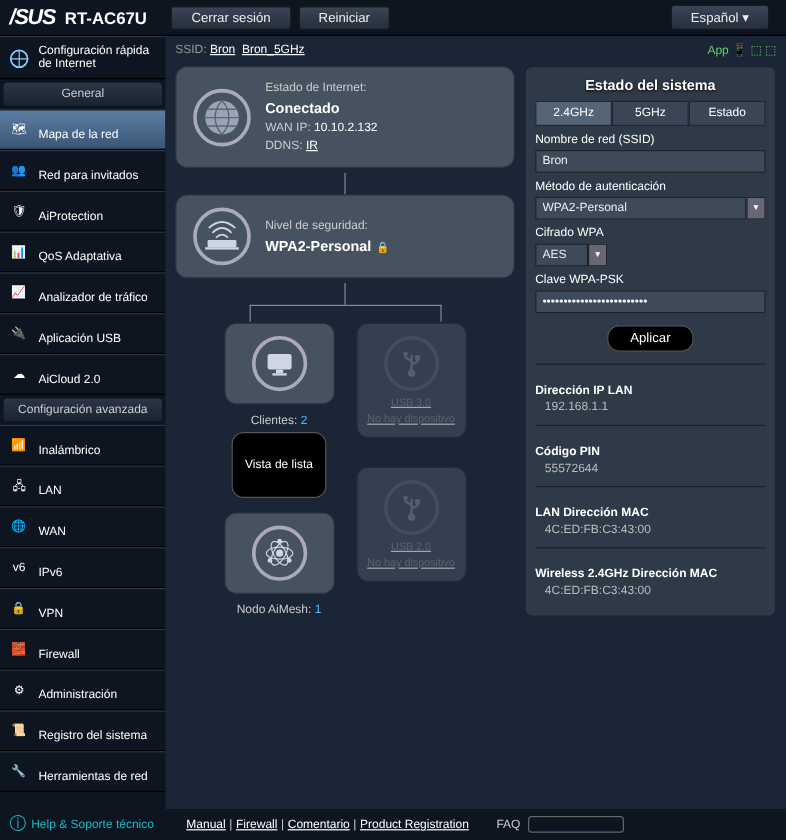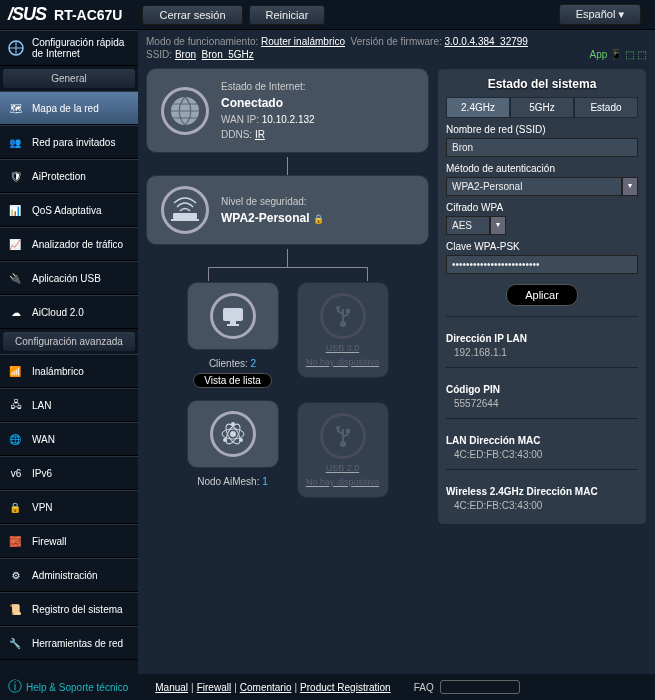--- a/index.html
+++ b/index.html
@@ -5,21 +5,21 @@
 * { margin: 0; padding: 0; box-sizing: border-box; font-family: Arial, sans-serif; }
 body { background: #1a2332; color: #fff; width: 655px; height: 700px; overflow: hidden; font-size: 11px; }
 .header { display: flex; align-items: center; background: #0d1520; padding: 4px 8px; border-bottom: 1px solid #000; }
 .logo { font-size: 18px; font-weight: bold; font-style: italic; letter-spacing: -1px; margin-right: 8px; }
 .model { font-size: 14px; font-weight: bold; margin-right: 20px; }
 .hdr-btn { background: linear-gradient(#3a4555,#252f3d); border: 1px solid #1a1a1a; color: #eee; padding: 3px 16px; margin-right: 6px; border-radius: 3px; font-size: 11px; cursor: pointer; }
 .lang-btn { margin-left: auto; }
 .lang-btn::after { content: " ▾"; }
 .container { display: flex; height: calc(100% - 48px); }
 .sidebar { width: 138px; background: #0d1520; overflow-y: auto; }
-.side-item { display: flex; align-items: center; padding: 6px 6px; border-bottom: 1px solid #000; border-top: 1px solid #2a3545; cursor: pointer; font-size: 10px; min-height: 32px; }
+.side-item { display: flex; align-items: flex-end; padding: 6px 6px; border-bottom: 1px solid #000; border-top: 1px solid #2a3545; cursor: pointer; font-size: 10px; min-height: 32px; }
 .side-item.active { background: linear-gradient(#5b7da3,#3a5575); }
 .side-item .ic { width: 20px; height: 20px; margin-right: 6px; display: flex; align-items: center; justify-content: center; }
 .side-section { text-align: center; padding: 4px; background: linear-gradient(#2a3545,#1a2332); font-size: 10px; color: #ccc; border-radius: 3px; margin: 3px; }
 .main { flex: 1; padding: 6px 8px; overflow-y: auto; background: #1a2536; }
 .info-line { font-size: 10px; color: #ccc; margin-bottom: 2px; }
 .info-line .lbl { color: #999; }
 .info-line .val { color: #fff; text-decoration: underline; }
 .app-badge { float: right; color: #6c6; font-size: 10px; }
 .content { display: flex; gap: 8px; margin-top: 8px; }
 .map-col { flex: 1; display: flex; flex-direction: column; align-items: center; }
@@ -34,21 +34,21 @@
 .tree-h::after { right: 0; }
 .mini-row { display: flex; gap: 18px; margin-top: 14px; }
 .mini-col { display: flex; flex-direction: column; align-items: center; gap: 4px; }
 .mini-card { width: 92px; background: #465260; border-radius: 10px; padding: 10px 6px; display: flex; flex-direction: column; align-items: center; border: 1px solid #2a3440; text-decoration: underline; }
 .mini-card.dis { opacity: 0.6; }
 .mini-ic { width: 46px; height: 46px; border-radius: 50%; border: 3px solid #aab; display: flex; align-items: center; justify-content: center; }
 .mini-card.dis .mini-ic { border-color: #667; }
 .mini-lbl { font-size: 10px; color: #ccc; margin-top: 4px; text-align: center; }
 .mini-lbl .ct { color: #5bf; }
 .mini-lbl.dim { color: #889; font-size: 9px; }
-.list-btn { background: #000; color: #fff; border-radius: 10px; padding: 1px 10px; font-size: 10px; border: 1px solid #555; cursor: pointer; }
+.list-btn { background: #000; color: #fff; border-radius: 10px; padding: 21px 10px; font-size: 10px; border: 1px solid #555; cursor: pointer; }
 .panel { width: 210px; background: #2f3a48; border-radius: 6px; padding: 8px; border: 1px solid #1a2330; }
 .panel-title { text-align: center; font-size: 12px; color: #fff; font-weight: bold; margin-bottom: 6px; text-shadow: 0 1px 2px #000; }
 .tabs { display: flex; margin-bottom: 6px; }
 .tab { flex: 1; text-align: center; padding: 4px; background: #3a4656; font-size: 10px; cursor: pointer; border: 1px solid #1f2833; }
 .tab.active { background: #556578; }
 .fld-lbl { font-size: 10px; color: #fff; font-weight: normal; margin: 6px 0 3px; }
 .fld-in { width: 100%; background: #3d4a5a; border: 1px solid #222; color: #eee; padding: 3px 5px; font-size: 10px; }
 .sel { display: flex; }
 .sel .fld-in { flex: 1; }
 .sel-btn { width: 16px; background: #667; border: 1px solid #222; color: #fff; font-size: 8px; text-align: center; line-height: 16px; cursor: pointer;}
@@ -150,26 +150,20 @@
           <span>Registro del sistema</span>
         </div>
         <div class="side-item">
           <span class="ic">🔧</span>
           <span>Herramientas de red</span>
         </div>
       </div>
   </div>
 
   <div class="main">
-    <div class="info-line">
-      <span class="lbl">Modo de funcionamiento:</span>
-      <span class="val">Router inalámbrico</span>&nbsp;
-      <span class="lbl">Versión de firmware:</span>
-      <span class="val">3.0.0.4.384_32799</span>
-    </div>
     <div class="info-line">
       <span class="lbl">SSID:</span>
       <span class="val">Bron</span>&nbsp;
       <span class="val">Bron_5GHz</span>
       <span class="app-badge"><span>App</span> 📱 ⬚ ⬚</span>
     </div>
 
     <div class="content">
       <div class="map-col">
         <div class="card">

